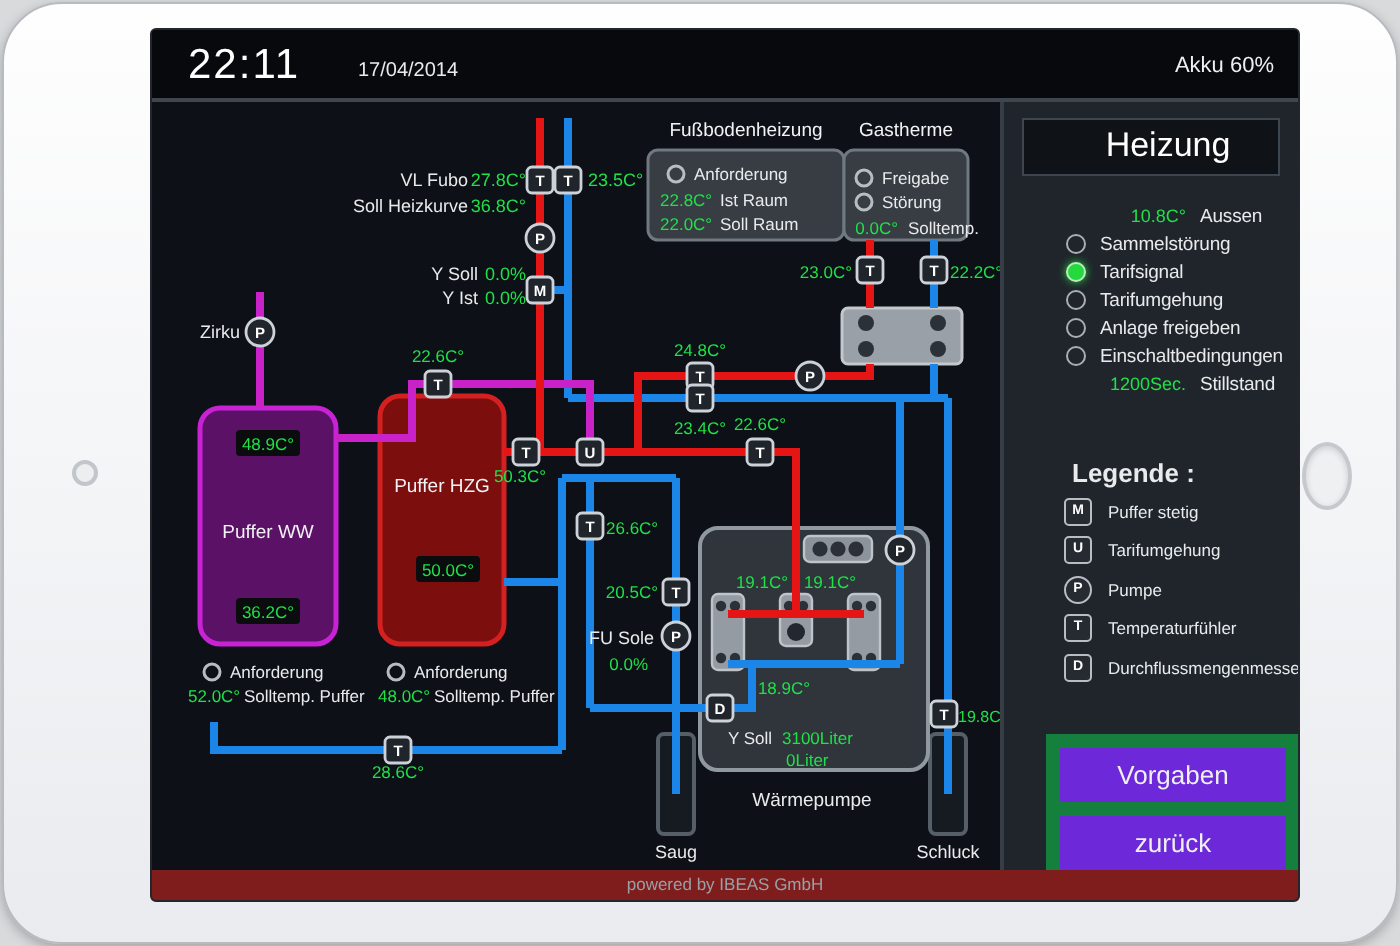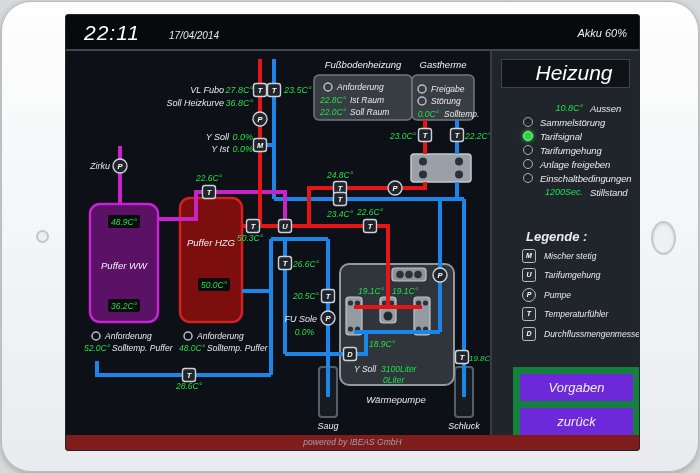--- a/index.html
+++ b/index.html
@@ -1,39 +1,39 @@
 <!DOCTYPE html>
 <html><head>
 <meta charset="utf-8">
 <style>
   html,body{margin:0;padding:0;background:#d8dadc;width:700px;height:473px;overflow:hidden;
     font-family:"Liberation Sans",sans-serif;}
   .tablet{position:absolute;left:1px;top:1px;width:696px;height:469px;border-radius:30px;
     background:linear-gradient(180deg,#fefefe 0%,#f3f4f6 55%,#e9ebee 100%);
     border:1px solid #b7bbc0;box-shadow:0 2px 6px rgba(0,0,0,.25);}
-  .screen{position:absolute;left:63px;top:12px;width:573px;height:435px;background:#0d1016;
-    border:1px solid #23272d;border-radius:3px;overflow:hidden;font-style:italic;}
+  .screen{position:absolute;left:73px;top:12px;width:573px;height:435px;background:#0d1016;
+    border:1px solid #23272d;border-radius:3px;overflow:hidden;}
   .cam-dot{position:absolute;left:34px;top:228px;width:9px;height:9px;border-radius:50%;
     background:#eceef0;border:2px solid #c2c6cb;}
   .home-btn{position:absolute;left:649px;top:219px;width:21px;height:30px;border-radius:50%;
     background:#eef0f2;border:2px solid #c5c9cd;box-shadow:inset 0 1px 3px rgba(0,0,0,.15);}
   
   .topbar{position:absolute;left:0;top:0;width:573px;height:36px;background:#07090c;
     border-bottom:2px solid #3f464e;box-sizing:border-box;color:#fff;}
   .clock{position:absolute;left:18px;top:6px;font-size:21px;letter-spacing:1px;}
   .date{position:absolute;left:103px;top:15px;font-size:10px;color:#e8eaec;}
   .battery{position:absolute;right:12px;top:12px;font-size:11px;color:#eceef0;}
   
   .bottombar{position:absolute;left:0;bottom:0;width:573px;height:15px;background:#7f1d1d;
     color:#9aa0a7;font-size:8.5px;text-align:center;line-height:15px;}
   
   .sidebar{position:absolute;right:0;top:36px;width:149px;height:384px;background:#20252c;
     border-left:2px solid #363d46;box-sizing:border-box;color:#e8eaec;}
   .title-box{margin:8px 9px 0 9px;height:27px;background:#0f1216;border:1px solid #3d454f;
-    text-align:center;font-size:21px;color:#fff;line-height:26px;padding-left:17px;}
+    text-align:center;font-size:17px;color:#fff;line-height:26px;padding-left:17px;}
   .slist{margin-top:13px;}
   .srow{display:flex;align-items:center;height:14px;}
   .sval{width:48px;text-align:right;padding-right:7px;font-size:9px;color:#1fe148;flex:none;padding-left:43px;}
   .sind{width:48px;display:flex;justify-content:flex-end;padding-right:7px;box-sizing:border-box;flex:none;}
   .ring{width:8px;height:8px;border-radius:50%;border:1.5px solid #a9aeb5;background:transparent;}
   .ring.on{background:#25d83c;border-color:#bfe9c5;box-shadow:0 0 4px #25d83c;}
   .slabel{font-size:9.5px;letter-spacing:-.1px;white-space:nowrap;}
   .legend-head{margin:30px 0 0 34px;font-size:13px;font-weight:bold;}
   .lrow{display:flex;align-items:center;height:15.5px;margin-left:30px;margin-top:4px;}
   .lbadge{width:12px;height:12px;border:1.5px solid #b8bdc3;border-radius:2.5px;background:#262b31;
@@ -326,21 +326,21 @@
         </div>
         <div class="srow">
           <span class="sval">1200Sec.</span>
           <span class="slabel">Stillstand</span>
         </div>
       </div>
 
       <div class="legend-head">Legende :</div>
       <div class="lrow">
         <span class="lbadge">M</span>
-        <span class="llabel">Mischer stetig</span>
+        <span class="llabel">Puffer stetig</span>
       </div>
       <div class="lrow">
         <span class="lbadge">U</span>
         <span class="llabel">Tarifumgehung</span>
       </div>
       <div class="lrow">
         <span class="lbadge round">P</span>
         <span class="llabel">Pumpe</span>
       </div>
       <div class="lrow">

